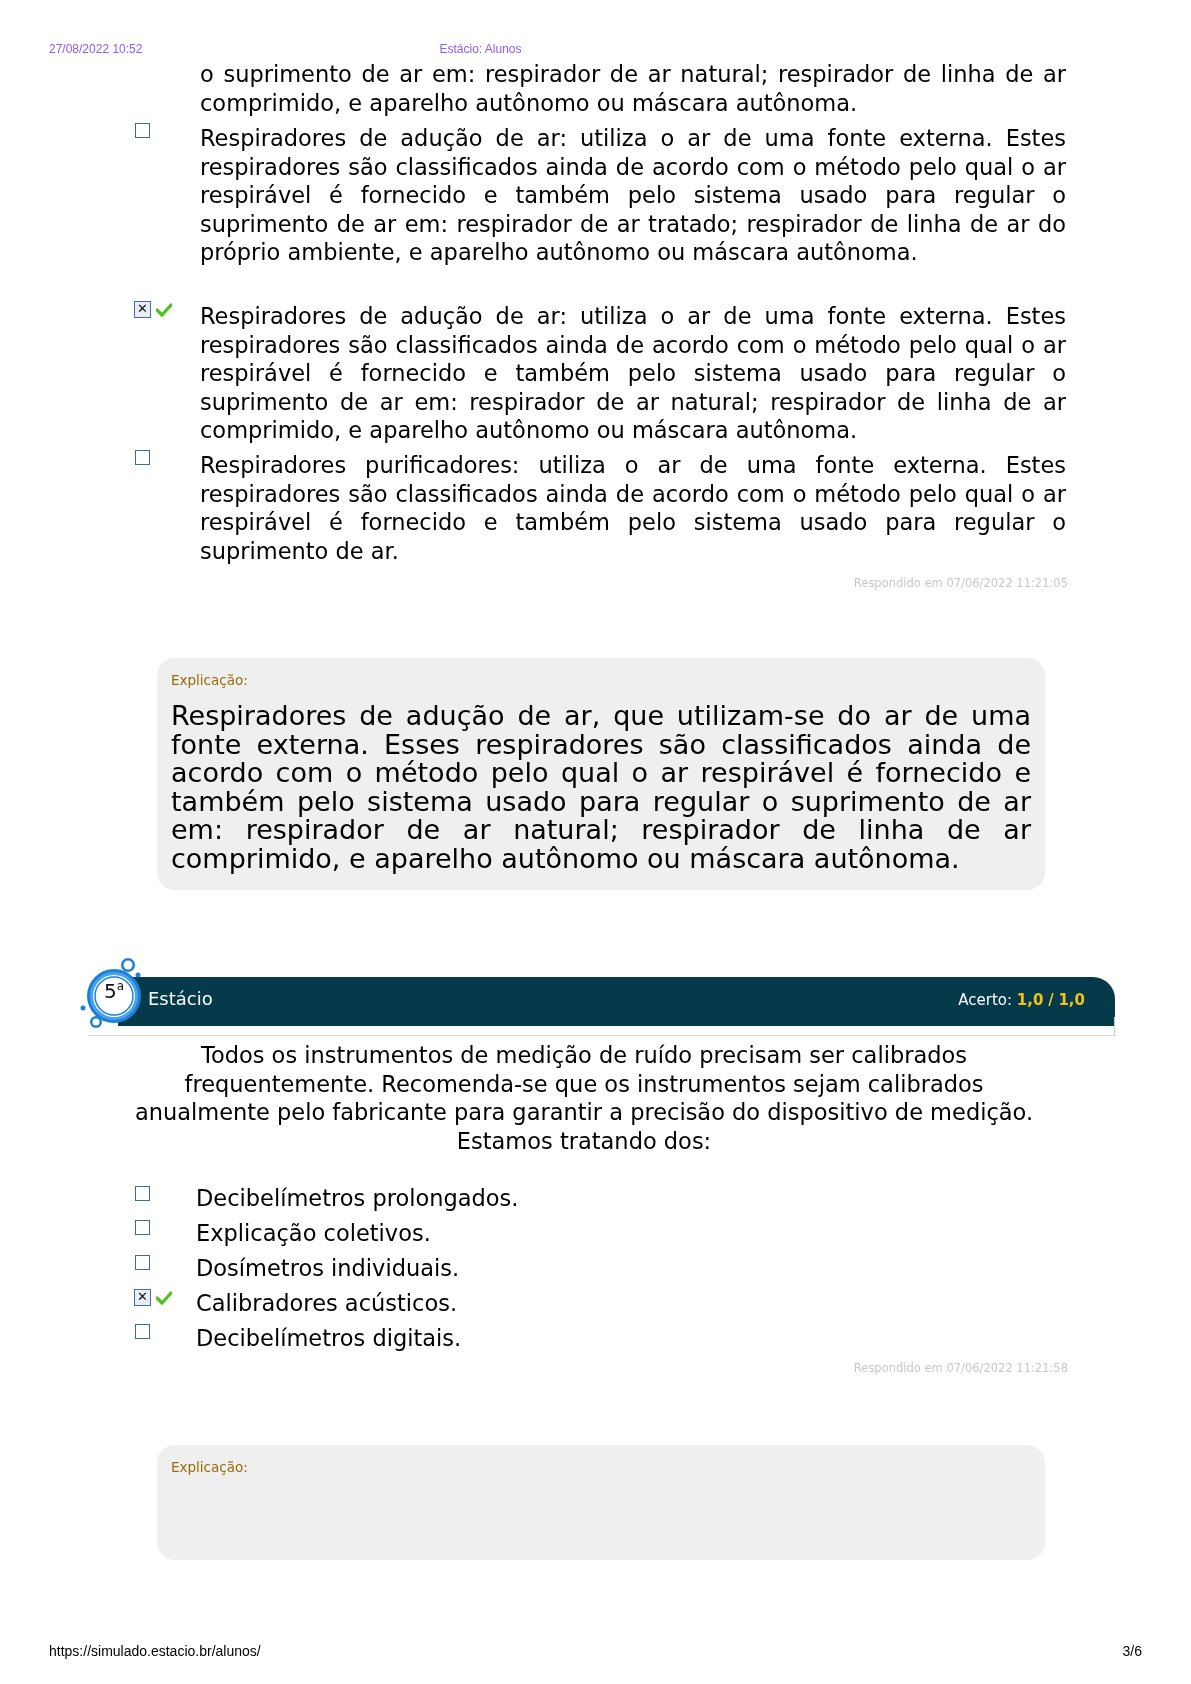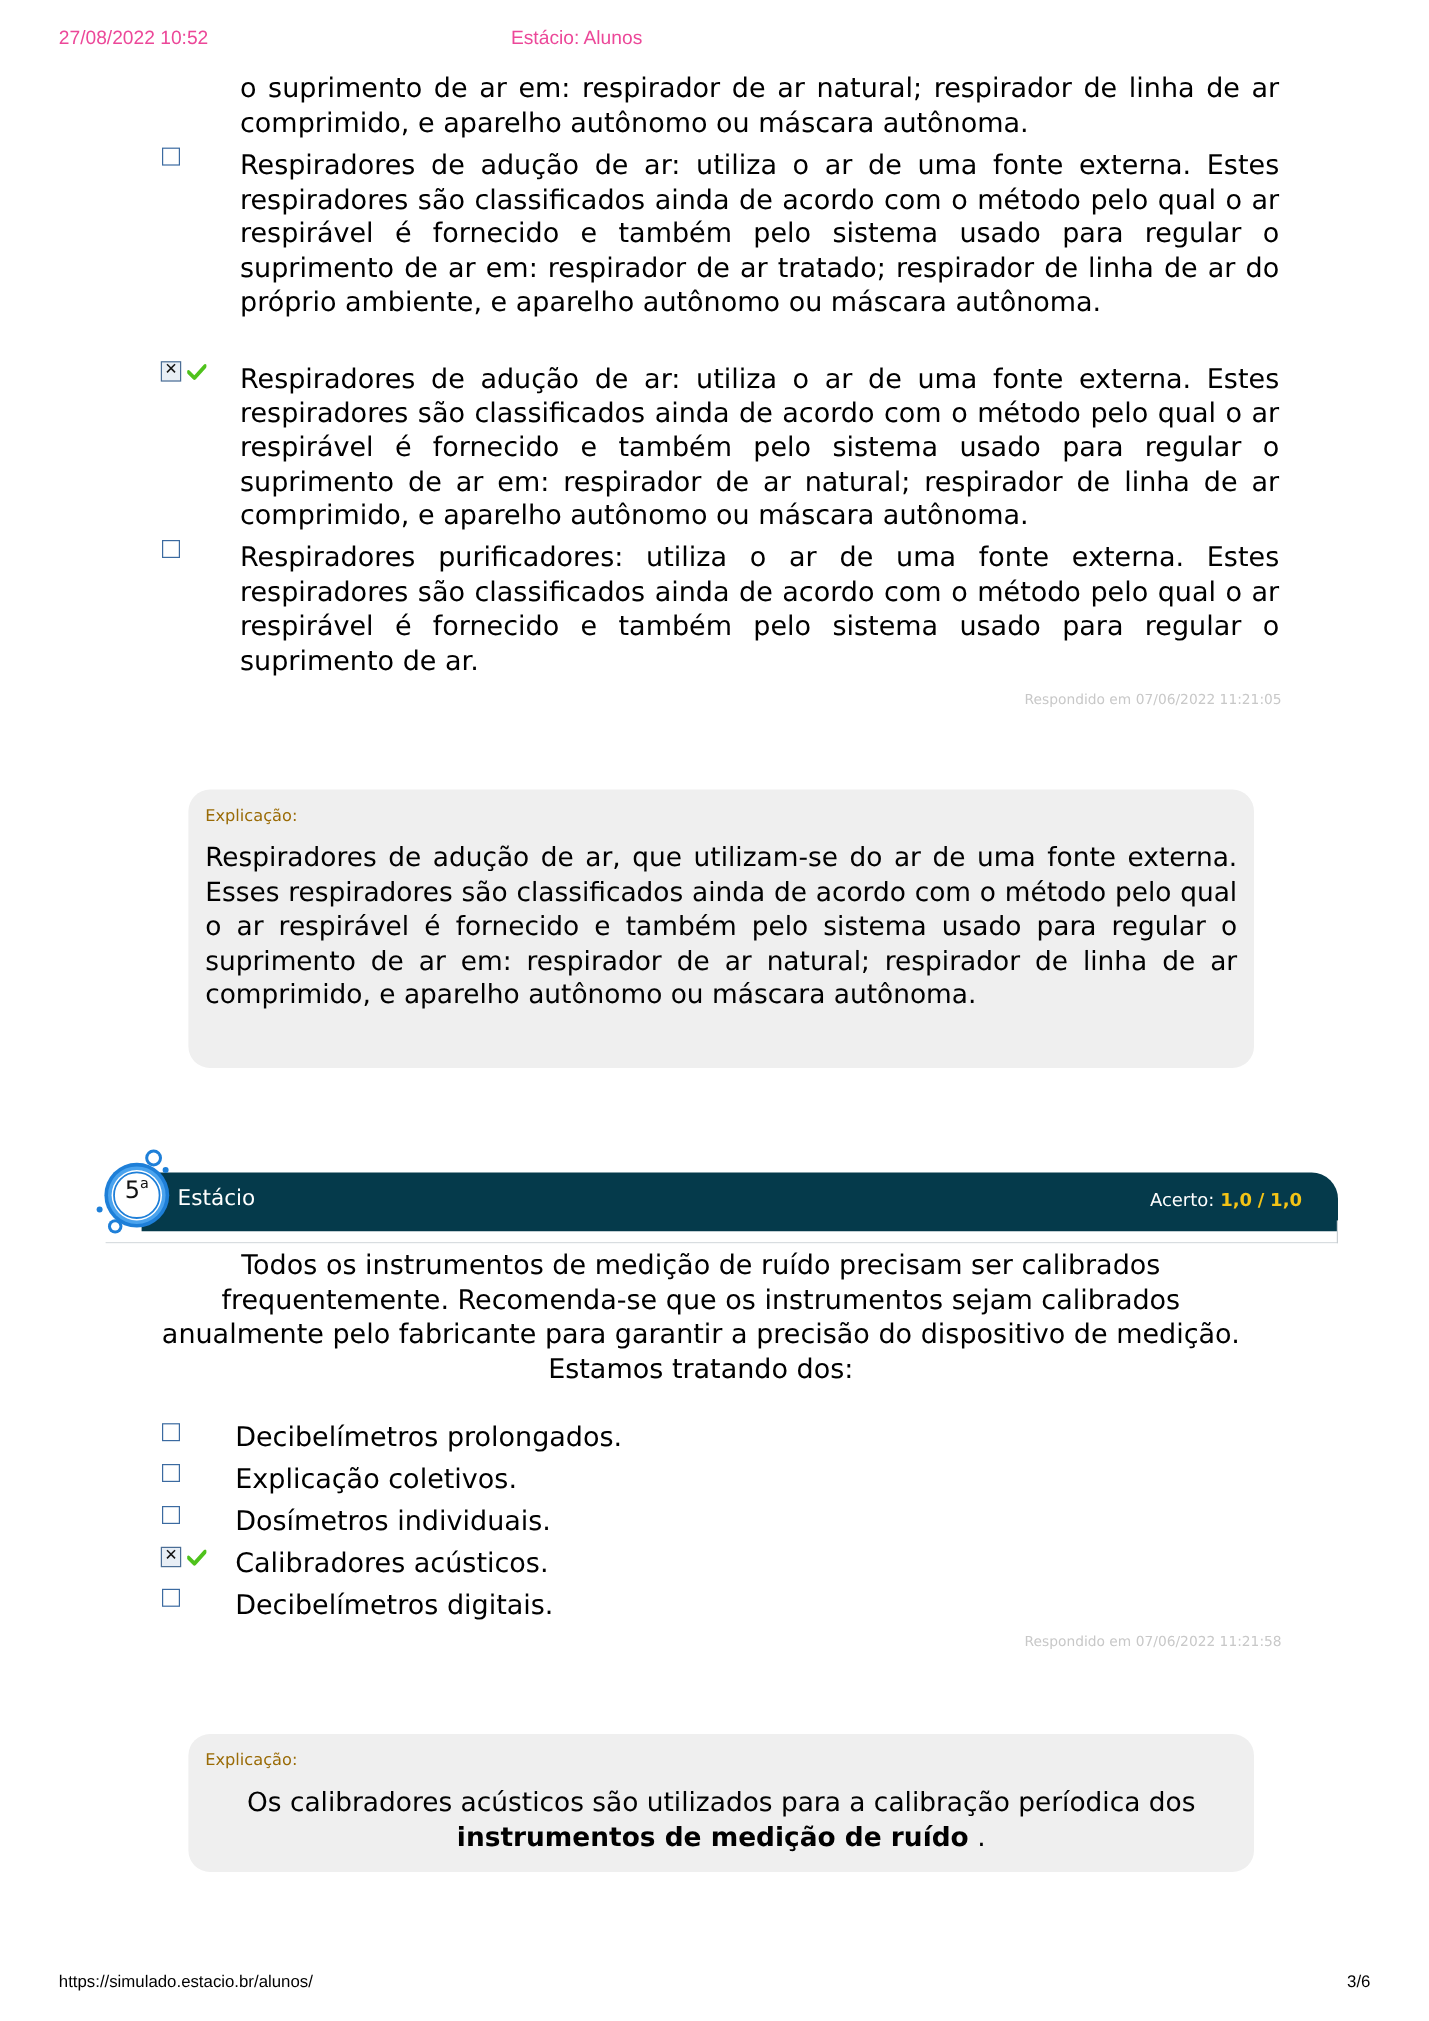--- a/index.html
+++ b/index.html
@@ -1,32 +1,32 @@
 <!DOCTYPE html>
 <html><head>
 <meta charset="utf-8">
 <style>
   html, body { margin: 0; padding: 0; background: #ffffff; }
   body { width: 1191px; height: 1684px; position: relative; overflow: hidden; font-family: "DejaVu Sans", sans-serif; color: #000; }
-  .print-hdr { position: absolute; top: 24px; font-family: "Liberation Sans", sans-serif; font-size: 16px; color: #ec4899; }
+  .print-hdr { position: absolute; top: 42px; font-family: "Liberation Sans", sans-serif; font-size: 12px; color: #8b5cf6; }
   .print-ftr { position: absolute; top: 1643px; font-family: "Liberation Sans", sans-serif; font-size: 14px; color: #000; }
 
   .text { font-family: "DejaVu Sans", sans-serif; font-size: 22.5px; line-height: 28.5px; color: #000; text-align: center; }
   .just { text-align: justify; text-align-last: left; }
 
   .opt-block { position: absolute; left: 200px; width: 866px; }
   .chk { position: absolute; width: 15px; height: 15px; border: 1.5px solid #3b6aa0; background: #fff; box-sizing: border-box; }
   .chk-x { position: absolute; width: 17px; height: 17px; border: 1.5px solid #4a6d95; background: #e8eef5; box-sizing: border-box; font: bold 13px/14px "DejaVu Sans", sans-serif; text-align: center; color: #111; }
   .tick { position: absolute; width: 16px; height: 14px; }
 
   .answered { position: absolute; right: 123px; font-family: "DejaVu Sans", sans-serif; font-size: 11.5px; color: #c8c8c8; }
 
   .expl { position: absolute; left: 157px; width: 888px; background: #efefef; border-radius: 18px; box-sizing: border-box; padding: 14px 14px 14px 14px; }
   .expl-label { font-family: "DejaVu Sans", sans-serif; font-size: 13.5px; color: #9a6b06; margin: 0 0 14px 0; }
-  .expl-body { font-size: 22px; line-height: 28.5px; }
+  .expl-body { font-size: 27px; line-height: 28.5px; }
 
   .qbar { position: absolute; left: 88px; top: 977px; width: 1027px; height: 59px; }
   .qbar-dark { position: absolute; left: 30px; top: 0; width: 997px; height: 49px; background: #053a4b; border-top-right-radius: 22px; }
   .qbar-line { position: absolute; left: 0; top: 58px; width: 1027px; height: 1px; background: #d8dde0; }
   .qbar-rline { position: absolute; right: 0; top: 40px; width: 1px; height: 19px; background: #c8ced2; }
   .qtitle { position: absolute; left: 60px; top: 11px; font-family: "DejaVu Sans", sans-serif; font-size: 18px; color: #ffffff; }
   .acerto { position: absolute; right: 30px; top: 14px; font-family: "DejaVu Sans", sans-serif; font-size: 15px; color: #ffffff; text-align: center; }
   .acerto b { color: #f3c316; }
 
   .badge { position: absolute; left: 78px; top: 956px; width: 70px; height: 76px; }
@@ -118,17 +118,16 @@
 </div>
 <div>
   <span class="chk" style="left:135px; top:1324px;"></span>
   <div class="text" style="position:absolute; left:196px; top:1324px;">Decibelímetros digitais.</div>
 </div>
 
 <div class="answered" style="top:1361px;">Respondido em 07/06/2022 11:21:58</div>
 
 <div class="expl" style="top:1445px; height:115px;">
   <div class="expl-label">Explicação:</div>
-  <div class="text expl-body"><span>Os calibradores acústicos são utilizados para a calibração períodica dos</span> <b>instrumentos de medição de ruído</b> <span>.</span></div>
 </div>
 
 <div class="print-ftr" style="left:49px;">https://simulado.estacio.br/alunos/</div>
 <div class="print-ftr" style="right:49px;">3/6</div>
 
 </body></html>

